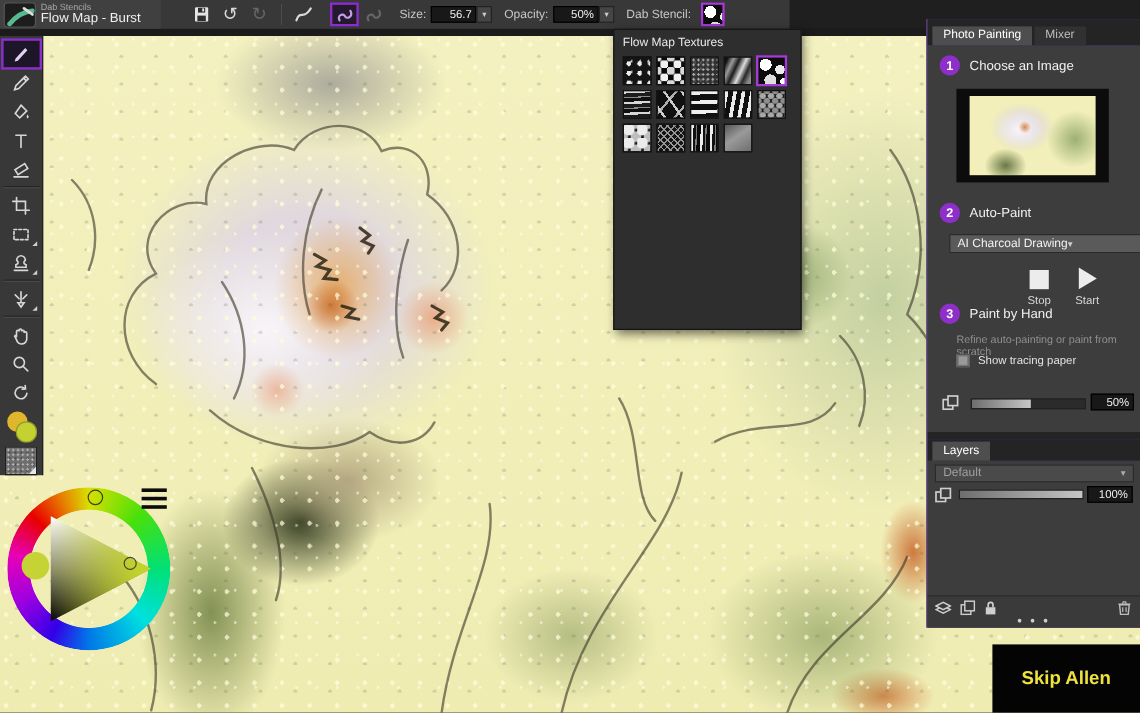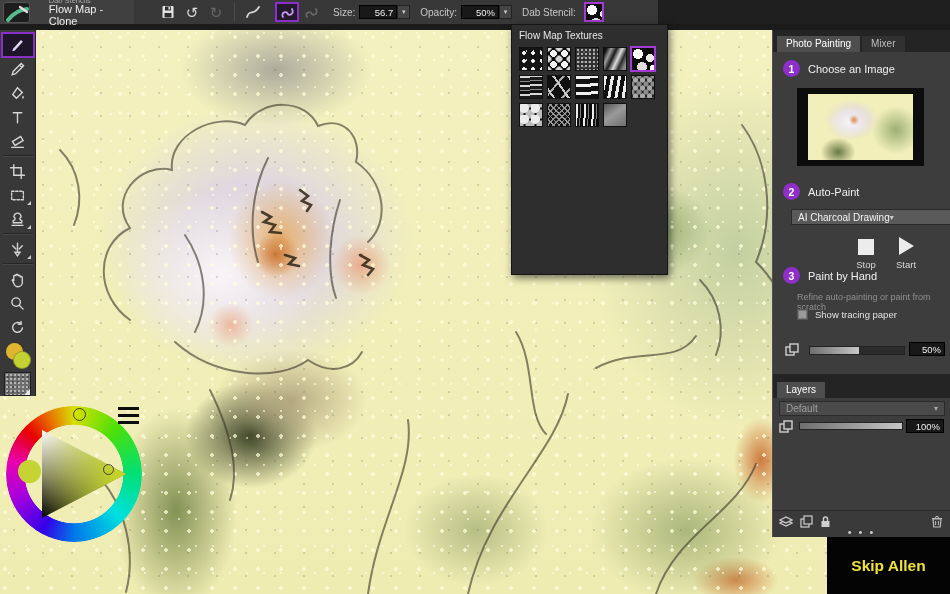--- a/index.html
+++ b/index.html
@@ -4,21 +4,21 @@
 <style>
   * { margin:0; padding:0; box-sizing:border-box; }
   html,body { width:950px; height:594px; overflow:hidden; background:#222;
     font-family:"Liberation Sans", sans-serif; }
   #app { position:relative; width:950px; height:594px; }
 
   
   .topbar { position:absolute; left:0; top:0; width:950px; height:30px; background:#1f1f1f; }
   .topbar-main { position:absolute; left:0; top:0; width:658px; height:24px; background:#383838; display:flex; align-items:center; }
   .topbar-shadow { position:absolute; left:0; top:24px; width:950px; height:6px; background:#1b1b1b; }
-  .brush-selector { width:134px; height:24px; background:#404040; display:flex; align-items:center; gap:19px; padding-left:3px; cursor:pointer; }
+  .brush-selector { width:134px; height:24px; background:#404040; display:flex; align-items:center; gap:4px; padding-left:3px; cursor:pointer; }
   .brush-thumb { width:27px; height:21px; border-radius:3px; background:#1d1d1d; border:1px solid #555; position:relative; overflow:hidden; }
   .brush-names { display:flex; flex-direction:column; line-height:1.05; }
   .brush-cat { font-size:7.5px; color:#a8a8a8; }
   .brush-name { font-size:11px; color:#f0f0f0; }
   .tb-btn { width:24px; height:20px; display:flex; align-items:center; justify-content:center; color:#d8d8d8; cursor:pointer; }
   .tb-btn.dim { color:#666; }
   .tb-sep { width:1px; height:18px; background:#222; border-right:1px solid #4d4d4d; margin:0 6px; }
   .tb-undo { font-size:15px; line-height:1; }
   .tb-label { font-size:10px; color:#c8c8c8; margin:0 4px 0 10px; }
   .tb-field { width:38px; height:14px; background:#181818; border:1px solid #000; color:#eee; font-size:9.5px; text-align:right; padding:1px 3px 0 12px; }
@@ -81,21 +81,21 @@
   .tex-branches { background:repeating-linear-gradient(55deg,transparent 0 4px,#cccccc 4px 6px,transparent 6px 12px), repeating-linear-gradient(-50deg,transparent 0 5px,rgba(225,225,225,.75) 5px 7px,transparent 7px 13px), #101010; }
   .tex-torn-stripes { background:repeating-linear-gradient(178deg,#f0f0f0 0 3px,#101010 3px 8px); }
   .tex-zebra { background:repeating-linear-gradient(100deg,#ececec 0 3px,#101010 3px 7px); }
   .tex-dot-grid { background:radial-gradient(circle 2.8px at 50% 50%,#a8a8a8 0 2.4px,transparent 2.8px) 0 0/7px 8px, radial-gradient(circle 2.8px at 50% 50%,#8e8e8e 0 2.4px,transparent 2.8px) 3.5px 4px/7px 8px, #1e1e1e; }
   .tex-cells { background:radial-gradient(circle 5.2px at 4px 4px,#ececec 0 4.6px,transparent 5.2px) 0 0/11px 11px, radial-gradient(circle 5.2px at 4px 4px,#bdbdbd 0 4.6px,transparent 5.2px) 5.5px 5.5px/11px 11px, #181818; }
   .tex-crosshatch { background:repeating-linear-gradient(45deg,#9a9a9a 0 1px,transparent 1px 4px), repeating-linear-gradient(-45deg,rgba(205,205,205,.65) 0 1px,transparent 1px 4px), #141414; }
   .tex-streaks-vertical { background:repeating-linear-gradient(92deg,#ececec 0 2px,#101010 2px 4px,#7a7a7a 4px 5px,#0a0a0a 5px 8px); }
   .tex-soft-gradient { background:linear-gradient(145deg,#565656,#9a9a9a 45%,#6e6e6e); }
 
   
-  .rpanel { position:absolute; left:772px; top:30px; width:178px; height:507px; background:#6d28d9; border-left:1px solid #4f4f4f; z-index:20; display:flex; flex-direction:column; }
+  .rpanel { position:absolute; left:772px; top:16px; width:178px; height:507px; background:#6d28d9; border-left:1px solid #4f4f4f; z-index:20; display:flex; flex-direction:column; }
   .tabstrip { height:22px; background:#242424; display:flex; align-items:flex-end; padding-left:4px; gap:2px; }
   .tab { font-size:10px; padding:2px 9px 3px; cursor:pointer; }
   .tab.active { background:#4e4e4e; color:#fff; }
   .tab.inactive { background:#313131; color:#bdbdbd; }
   .pp-body { position:relative; height:322px; background:#3d3d3d; }
   .step-circle { position:absolute; width:17px; height:17px; border-radius:50%; background:#8e2fc9; color:#fff; font-size:10.5px; font-weight:bold; display:flex; align-items:center; justify-content:center; }
   .step-title { position:absolute; font-size:11px; color:#f0f0f0; }
   .thumb-frame { position:absolute; left:24px; top:36px; width:127px; height:78px; background:#0c0c0c; display:flex; align-items:center; justify-content:center; cursor:pointer; }
   .thumb-img { width:105px; height:66px; background:
     radial-gradient(circle 7px at 46px 26px, rgba(210,120,45,.85), rgba(210,120,45,0) 75%),
@@ -199,21 +199,21 @@
     <div class="topbar-main">
       <div class="brush-selector">
         <div class="brush-thumb">
           <svg width="27" height="21" viewBox="0 0 27 21">
               <path d="M4 17 Q12 7 23 6" stroke="#57b98f" stroke-width="4" fill="none" stroke-linecap="round"></path>
               <path d="M16 4 L23 9" stroke="#dcdcdc" stroke-width="2.4" fill="none" stroke-linecap="round"></path>
             </svg>
         </div>
         <div class="brush-names">
           <span class="brush-cat">Dab Stencils</span>
-          <span class="brush-name">Flow Map - Clone</span>
+          <span class="brush-name">Flow Map - Burst</span>
         </div>
       </div>
       <div style="width:22px"></div>
       <div class="tb-btn">
         <svg width="16" height="16" viewBox="0 0 16 16">
             <rect x="2.5" y="2" width="11" height="12" rx="1" fill="#e4e4e4"></rect>
             <rect x="5" y="2.5" width="6" height="4" fill="#2e2e2e"></rect>
             <rect x="8.5" y="3" width="1.6" height="2.6" fill="#e4e4e4"></rect>
             <rect x="4.5" y="9" width="7" height="4.5" fill="#2e2e2e"></rect>
           </svg>

